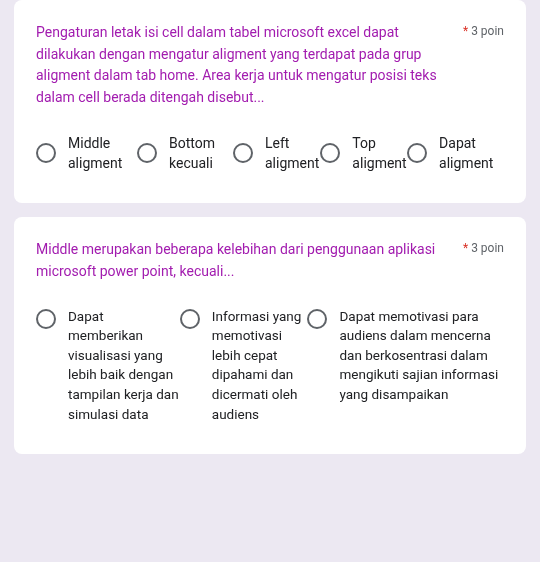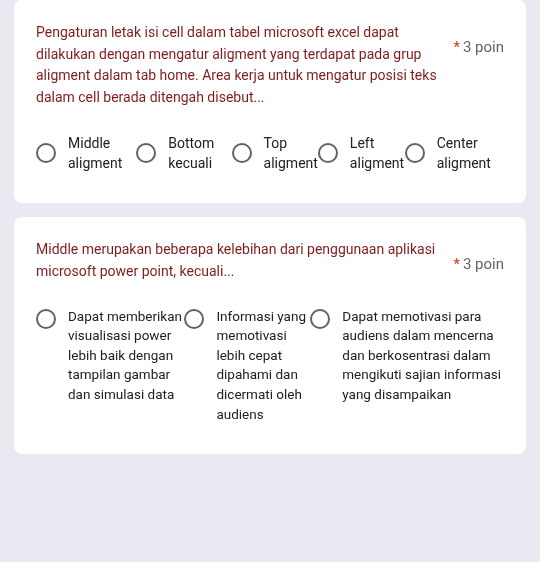--- a/index.html
+++ b/index.html
@@ -23,28 +23,28 @@
   .qhead {
     display: flex;
     align-items: flex-start;
     gap: 8px;
     margin-bottom: 16px;
   }
   .qtext {
     flex: 1;
     line-height: 1.55;
     font-size: 14px;
-    color: #7f1d1d;
+    color: #a21caf;
   }
   .req-wrap {
     flex-shrink: 0;
     white-space: nowrap;
-    font-size: 15px;
+    font-size: 12px;
     color: #5f6368;
-    margin-top: 16px;
+    margin-top: 2px;
   }
   .req-star { color: #d93025; margin-right: 3px; }
   .options { display: flex; flex-direction: row; gap: 0; }
   .option {
     display: flex;
     align-items: center;
     gap: 12px;
     padding: 8px 0;
     cursor: pointer;
     min-height: 32px;
@@ -80,44 +80,44 @@
     <label class="option">
       <span class="radio"></span>
       <span class="opt-label">Middle aligment</span>
     </label>
     <label class="option">
       <span class="radio"></span>
       <span class="opt-label">Bottom kecuali</span>
     </label>
     <label class="option">
       <span class="radio"></span>
+      <span class="opt-label">Left aligment</span>
+    </label>
+    <label class="option">
+      <span class="radio"></span>
       <span class="opt-label">Top aligment</span>
     </label>
     <label class="option">
       <span class="radio"></span>
-      <span class="opt-label">Left aligment</span>
-    </label>
-    <label class="option">
-      <span class="radio"></span>
-      <span class="opt-label">Center aligment</span>
+      <span class="opt-label">Dapat aligment</span>
     </label>
   </div>
 </div>
 
 <div class="card">
   <div class="qhead">
     <div class="qtext">Middle merupakan beberapa kelebihan dari penggunaan aplikasi microsoft power point, kecuali...</div>
     <div class="req-wrap">
       <span class="req-star">*</span><span>3 poin</span>
     </div>
   </div>
   <div class="options">
     <label class="option multi">
       <span class="radio"></span>
-      <span class="opt-label">Dapat memberikan visualisasi power lebih baik dengan tampilan gambar dan simulasi data</span>
+      <span class="opt-label">Dapat memberikan visualisasi yang lebih baik dengan tampilan kerja dan simulasi data</span>
     </label>
     <label class="option multi">
       <span class="radio"></span>
       <span class="opt-label">Informasi yang memotivasi lebih cepat dipahami dan dicermati oleh audiens</span>
     </label>
     <label class="option multi">
       <span class="radio"></span>
       <span class="opt-label">Dapat memotivasi para audiens dalam mencerna dan berkosentrasi dalam mengikuti sajian informasi yang disampaikan</span>
     </label>
 

